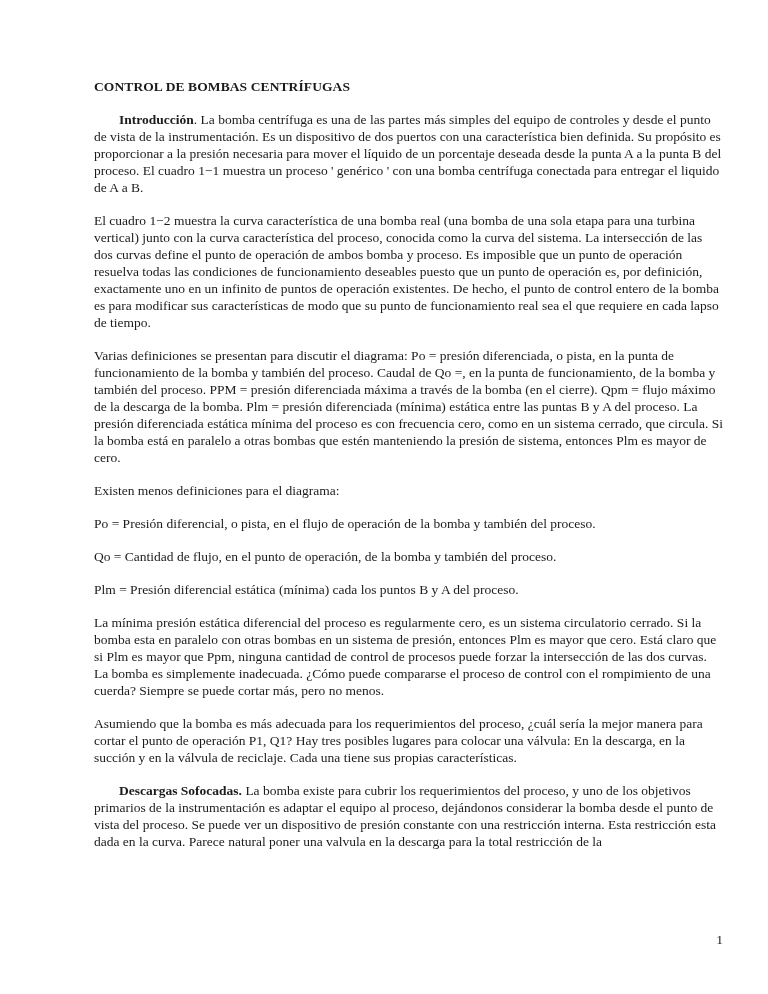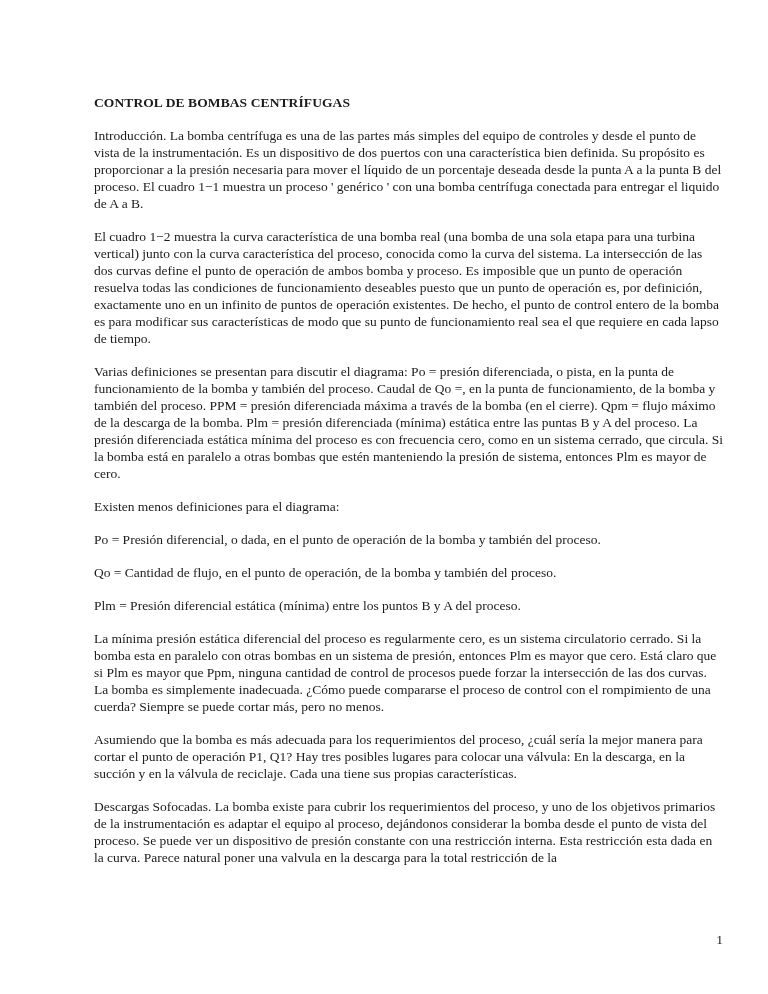--- a/index.html
+++ b/index.html
@@ -18,31 +18,32 @@
   .page {
     position: absolute;
     top: 78px;
     left: 94px;
     width: 630px;
   }
   .doc-title {
     font-size: 13.5px;
     line-height: 17px;
     font-weight: bold;
-    margin: 16px 0 16px 0;
+    margin: 0 0 16px 0;
     letter-spacing: 0.1px;
   }
   p.body-par {
     font-size: 13.5px;
     line-height: 17px;
     margin: 0 0 16px 0;
     text-align: left;
   }
   p.body-par .lead {
-    font-weight: normal;
+    font-weight: bold;
+    margin-left: 25px;
   }
   .page-number {
     position: absolute;
     top: 931px;
     right: 45px;
     font-size: 13.5px;
     line-height: 17px;
   }
 </style>
 </head>
@@ -53,27 +54,27 @@
   <h1 class="doc-title">CONTROL DE BOMBAS CENTRÍFUGAS</h1>
 
   <p class="body-par"><span class="lead">Introducción</span><span>. La bomba centrífuga es una de las partes más simples del equipo de controles y desde el punto de vista de la instrumentación. Es un dispositivo de dos puertos con una característica bien definida. Su propósito es proporcionar a la presión necesaria para mover el líquido de un porcentaje deseada desde la punta A a la punta B del proceso. El cuadro 1−1 muestra un proceso ' genérico ' con una bomba centrífuga conectada para entregar el liquido de A a B.</span></p>
 
   <p class="body-par">El cuadro 1−2 muestra la curva característica de una bomba real (una bomba de una sola etapa para una turbina vertical) junto con la curva característica del proceso, conocida como la curva del sistema. La intersección de las dos curvas define el punto de operación de ambos bomba y proceso. Es imposible que un punto de operación resuelva todas las condiciones de funcionamiento deseables puesto que un punto de operación es, por definición, exactamente uno en un infinito de puntos de operación existentes. De hecho, el punto de control entero de la bomba es para modificar sus características de modo que su punto de funcionamiento real sea el que requiere en cada lapso de tiempo.</p>
 
   <p class="body-par">Varias definiciones se presentan para discutir el diagrama: Po = presión diferenciada, o pista, en la punta de funcionamiento de la bomba y también del proceso. Caudal de Qo =, en la punta de funcionamiento, de la bomba y también del proceso. PPM = presión diferenciada máxima a través de la bomba (en el cierre). Qpm = flujo máximo de la descarga de la bomba. Plm = presión diferenciada (mínima) estática entre las puntas B y A del proceso. La presión diferenciada estática mínima del proceso es con frecuencia cero, como en un sistema cerrado, que circula. Si la bomba está en paralelo a otras bombas que estén manteniendo la presión de sistema, entonces Plm es mayor de cero.</p>
 
   <p class="body-par">Existen menos definiciones para el diagrama:</p>
 
-  <p class="body-par">Po = Presión diferencial, o dada, en el punto de operación de la bomba y también del proceso.</p>
+  <p class="body-par">Po = Presión diferencial, o pista, en el flujo de operación de la bomba y también del proceso.</p>
 
   <p class="body-par">Qo = Cantidad de flujo, en el punto de operación, de la bomba y también del proceso.</p>
 
 
 
-  <p class="body-par">Plm = Presión diferencial estática (mínima) entre los puntos B y A del proceso.</p>
+  <p class="body-par">Plm = Presión diferencial estática (mínima) cada los puntos B y A del proceso.</p>
 
   <p class="body-par">La mínima presión estática diferencial del proceso es regularmente cero, es un sistema circulatorio cerrado. Si la bomba esta en paralelo con otras bombas en un sistema de presión, entonces Plm es mayor que cero. Está claro que si Plm es mayor que Ppm, ninguna cantidad de control de procesos puede forzar la intersección de las dos curvas. La bomba es simplemente inadecuada. ¿Cómo puede compararse el proceso de control con el rompimiento de una cuerda? Siempre se puede cortar más, pero no menos.</p>
 
   <p class="body-par">Asumiendo que la bomba es más adecuada para los requerimientos del proceso, ¿cuál sería la mejor manera para cortar el punto de operación P1, Q1? Hay tres posibles lugares para colocar una válvula: En la descarga, en la succión y en la válvula de reciclaje. Cada una tiene sus propias características.</p>
 
   <p class="body-par"><span class="lead">Descargas Sofocadas.</span><span> La bomba existe para cubrir los requerimientos del proceso, y uno de los objetivos primarios de la instrumentación es adaptar el equipo al proceso, dejándonos considerar la bomba desde el punto de vista del proceso. Se puede ver un dispositivo de presión constante con una restricción interna. Esta restricción esta dada en la curva. Parece natural poner una valvula en la descarga para la total restricción de la</span></p>
 
 </div>
 
 <div class="page-number">1</div>

